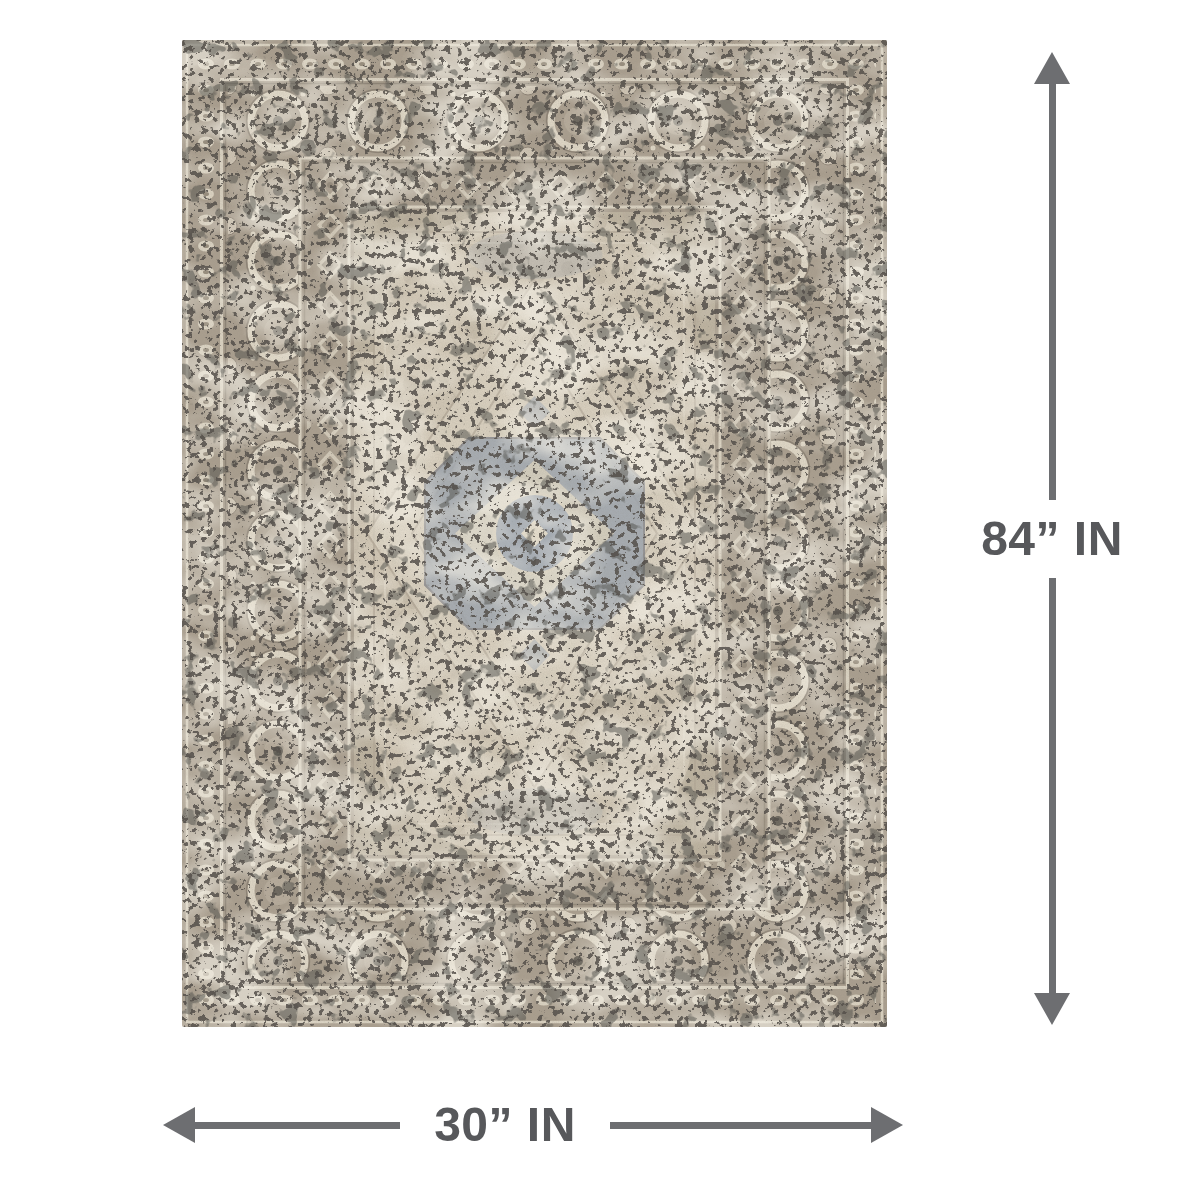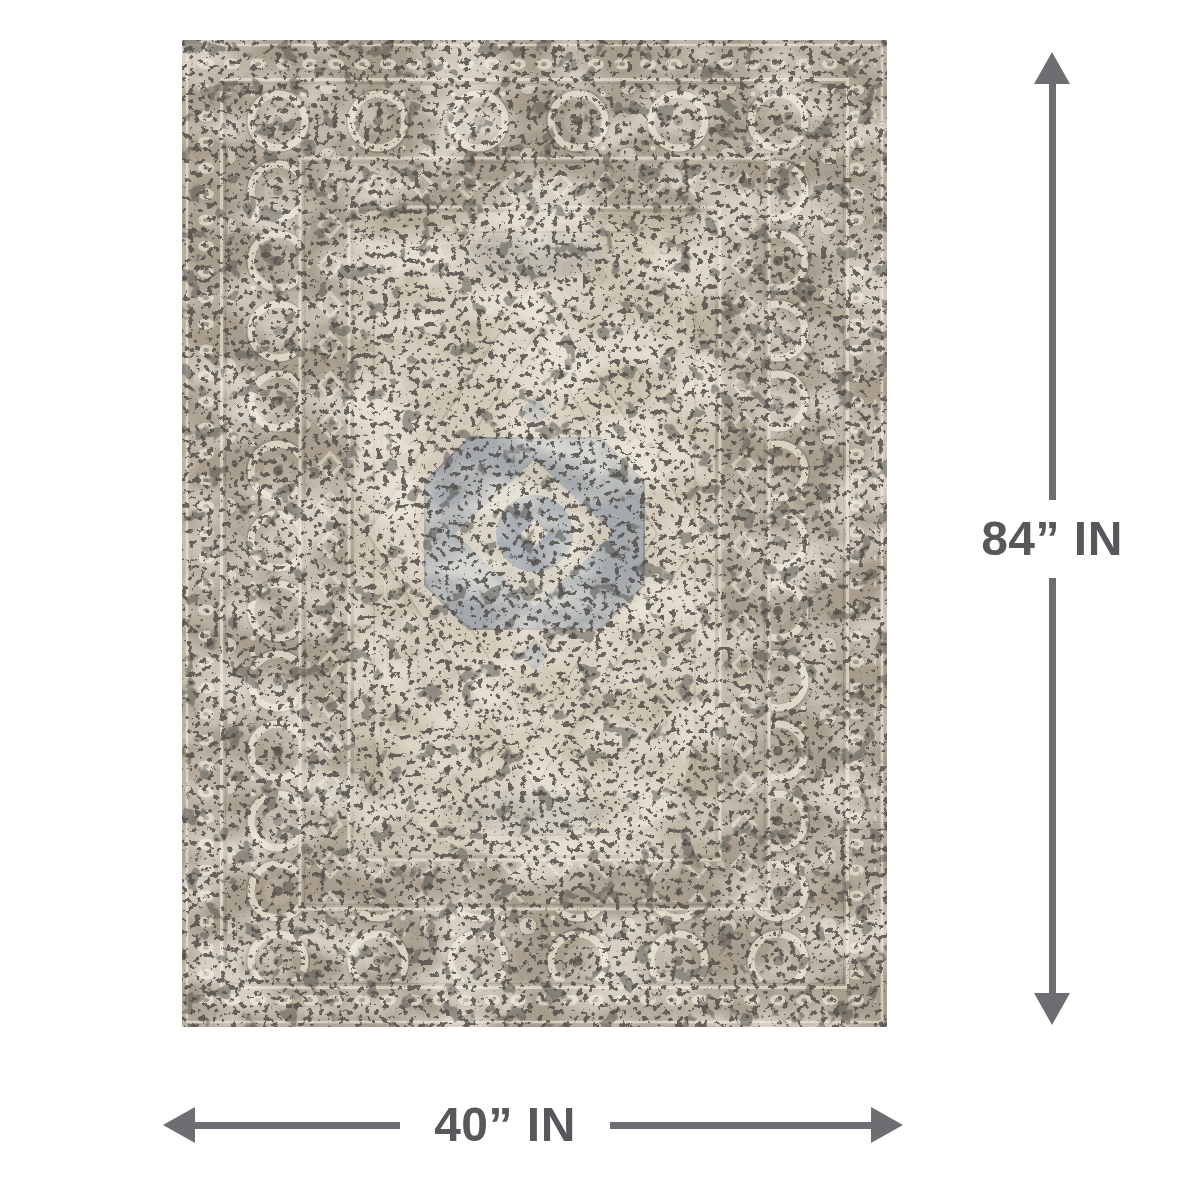--- a/index.html
+++ b/index.html
@@ -174,19 +174,19 @@
       <span class="dim-label">84” IN</span>
     </div>
     <div class="seg"></div>
     <div class="ah ah-down"></div>
   </div>
 
   <div class="dim-h">
     <div class="ah ah-left"></div>
     <div class="seg seg-h1"></div>
     <div class="gap-h">
-      <span class="dim-label">40” IN</span>
+      <span class="dim-label">30” IN</span>
     </div>
     <div class="seg seg-h2"></div>
     <div class="ah ah-right"></div>
   </div>
 
 </div>
 
 </body></html>

